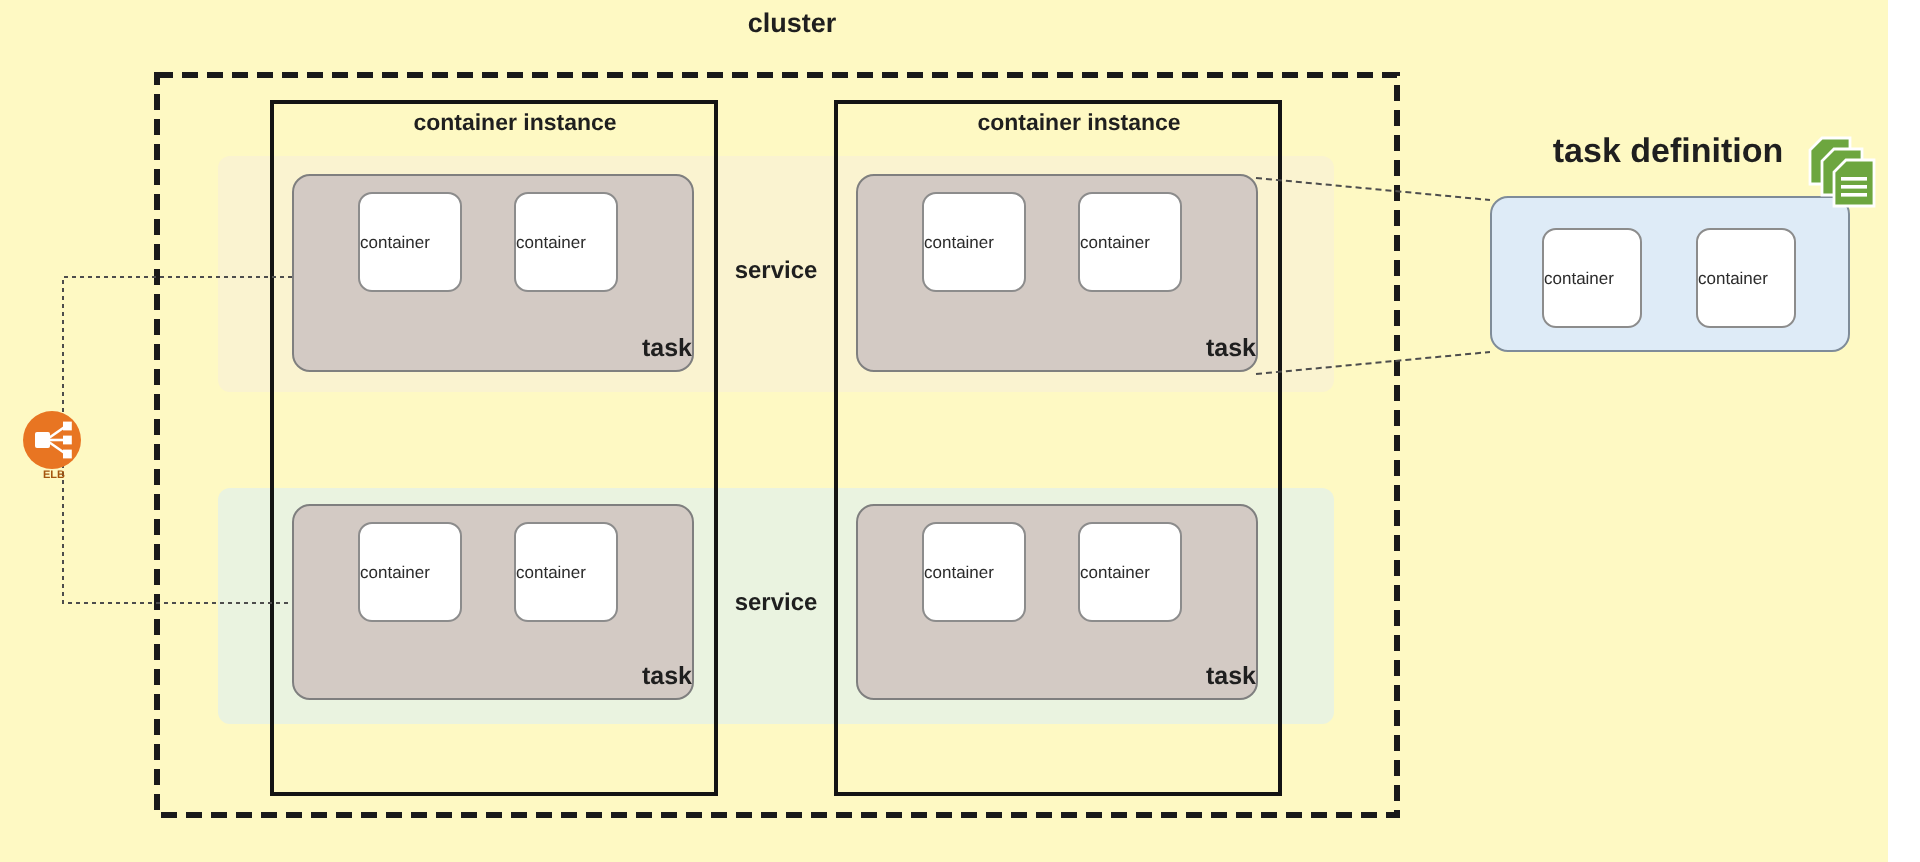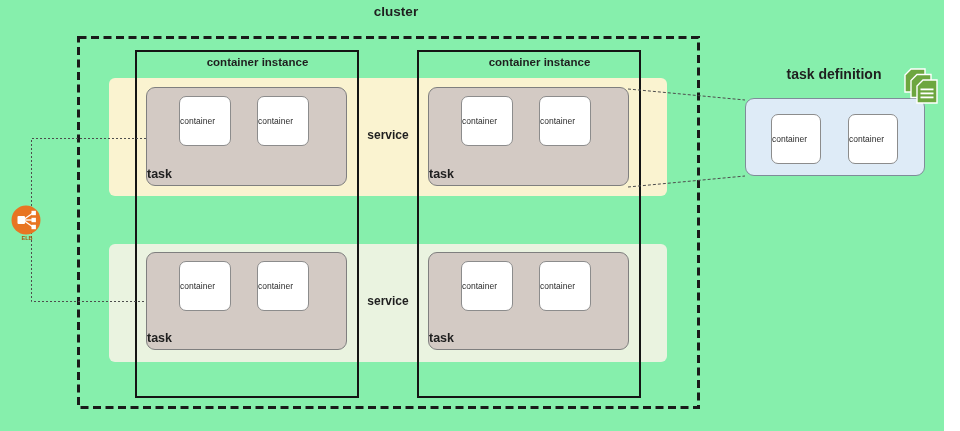--- a/index.html
+++ b/index.html
@@ -1,49 +1,49 @@
 <!DOCTYPE html>
 <html style="--service-band-top: #FAF3D0; --service-band-bottom: #EAF3E0; --task-fill: #D3CAC4; --task-definition-fill: #DEEBF7; --elb-orange: #E87522; --elb-label-text: #A5560F; --document-green: #6DA63F; --line-black: #1A1A1A; --connector-gray: #4D4D4D;"><head>
 <meta charset="utf-8">
 <style>
   html,body{margin:0;padding:0;background:#ffffff;}
   .stage{
-    position:relative;width:944px;height:431px;background:#86efac;overflow:hidden;
+    position:relative;width:944px;height:431px;background:#fef9c3;overflow:hidden;
     font-family:"Liberation Sans","DejaVu Sans",sans-serif;color:#1f1f1f;
   }
   .lbl{position:absolute;text-align:center;font-weight:600;color:#1f1f1f;}
   .cluster-label{left:346px;top:4px;width:100px;font-size:13.5px;}
   .band{position:absolute;left:109px;width:558px;height:118px;border-radius:6px;z-index:1;}
   .band-top{top:78px;background:var(--service-band-top,#FAF3D0);}
   .band-bottom{top:244px;background:var(--service-band-bottom,#EAF3E0);}
   .instance{
     position:absolute;top:50px;width:224px;height:348px;box-sizing:border-box;
     border:2.5px solid #141414;background:transparent;z-index:10;
   }
   .instance-1{left:135px;}
   .instance-2{left:417px;}
   .instance-label{margin-top:4px;text-align:center;font-size:11.5px;font-weight:600;padding-left:21px;}
   .task{
     position:absolute;left:9px;width:201px;height:99px;box-sizing:border-box;
     background:var(--task-fill,#D3CAC4);border:1.2px solid #7f7f7f;border-radius:9px;
   }
   .task-top{top:35px;}
   .task-bottom{top:200px;height:98px;}
-  .task-label{position:absolute;bottom:4px;left:0;width:100%;text-align:left;font-size:12.5px;font-weight:600;}
+  .task-label{position:absolute;bottom:4px;left:0;width:100%;text-align:right;font-size:12.5px;font-weight:600;}
   .container-box{
     position:absolute;width:52px;height:50px;box-sizing:border-box;background:#ffffff;
     border:1px solid #8c8c8c;border-radius:7px;display:flex;align-items:center;
   }
   .container-box span{font-size:8.5px;font-weight:400;color:#2b2b2b;}
   .c1{left:32px;top:8px;}
   .c2{left:110px;top:8px;}
   .service-label{left:359px;width:58px;font-size:12px;z-index:10;}
   .service-top{top:128px;}
   .service-bottom{top:294px;}
-  .taskdef-label{left:774px;top:66px;width:120px;font-size:14px;z-index:10;}
+  .taskdef-label{left:774px;top:66px;width:120px;font-size:17px;z-index:10;}
   .taskdef-box{
     position:absolute;left:745px;top:98px;width:180px;height:78px;box-sizing:border-box;
     background:var(--task-definition-fill,#DEEBF7);border:1.2px solid #7f8c99;border-radius:9px;z-index:10;
   }
   .tdc1{left:25px;top:15px;width:50px;}
   .tdc2{left:102px;top:15px;width:50px;}
   .icon{position:absolute;}
   .docs-icon{left:902px;top:68px;z-index:20;}
   .elb-icon{left:11px;top:205px;z-index:50;}
   .elb-label{left:13px;top:235px;width:28px;font-size:5.5px;font-weight:700;color:var(--elb-label-text,#A5560F);z-index:50;}

